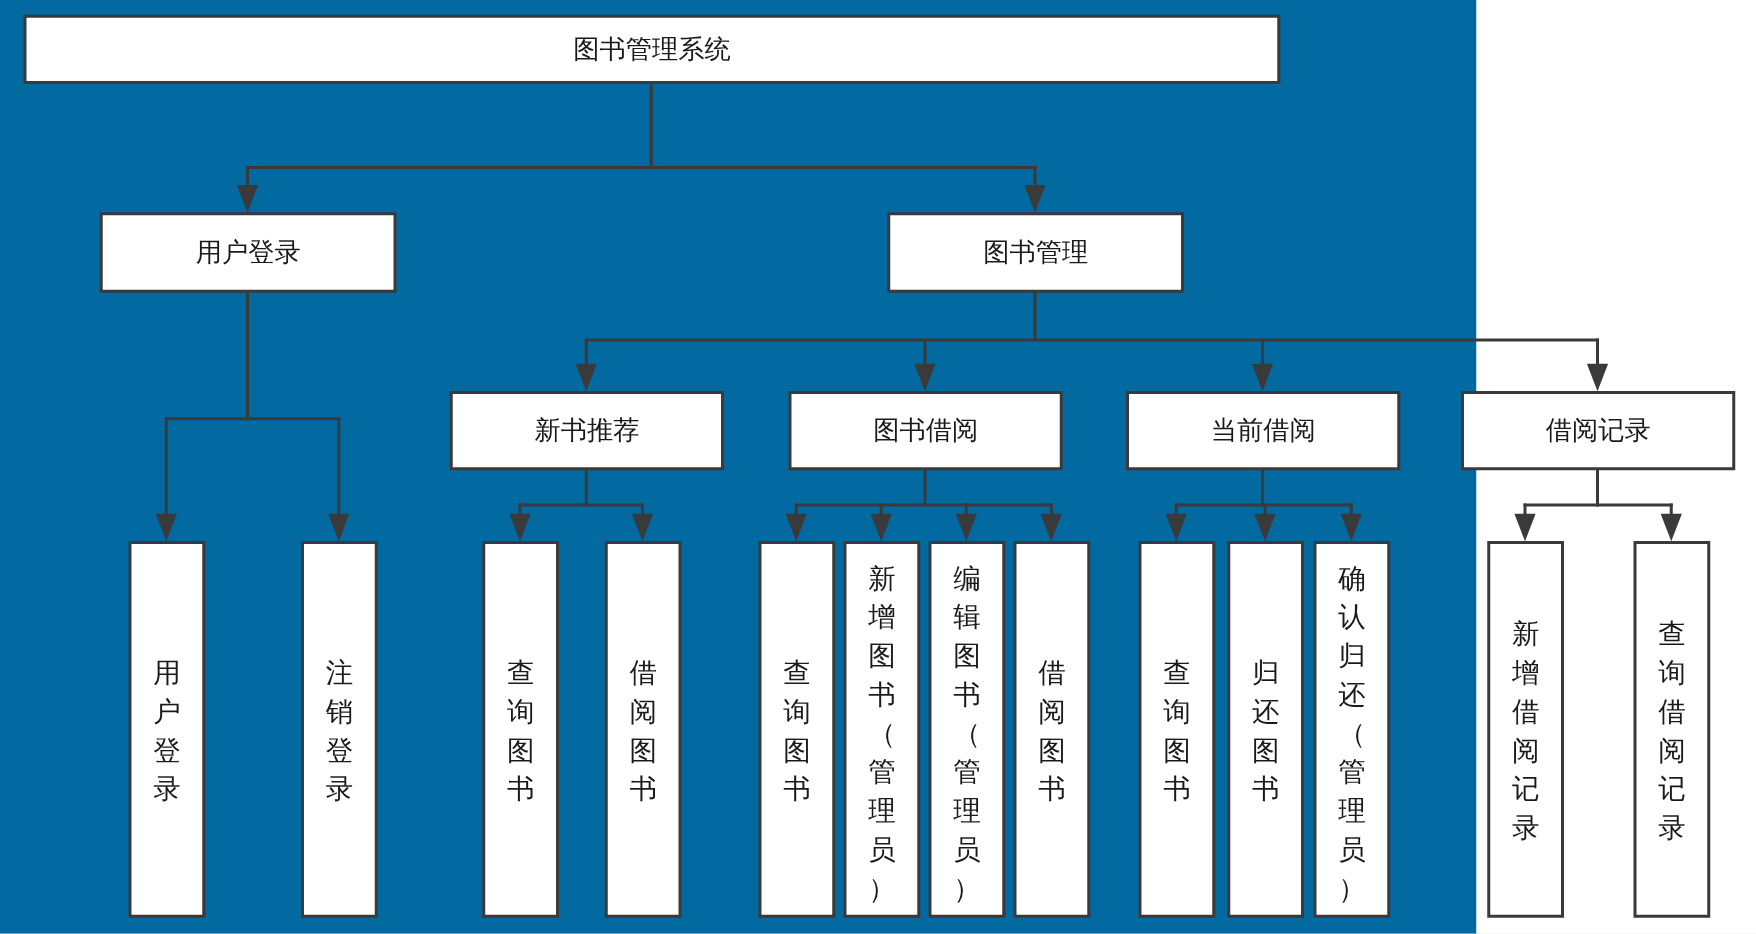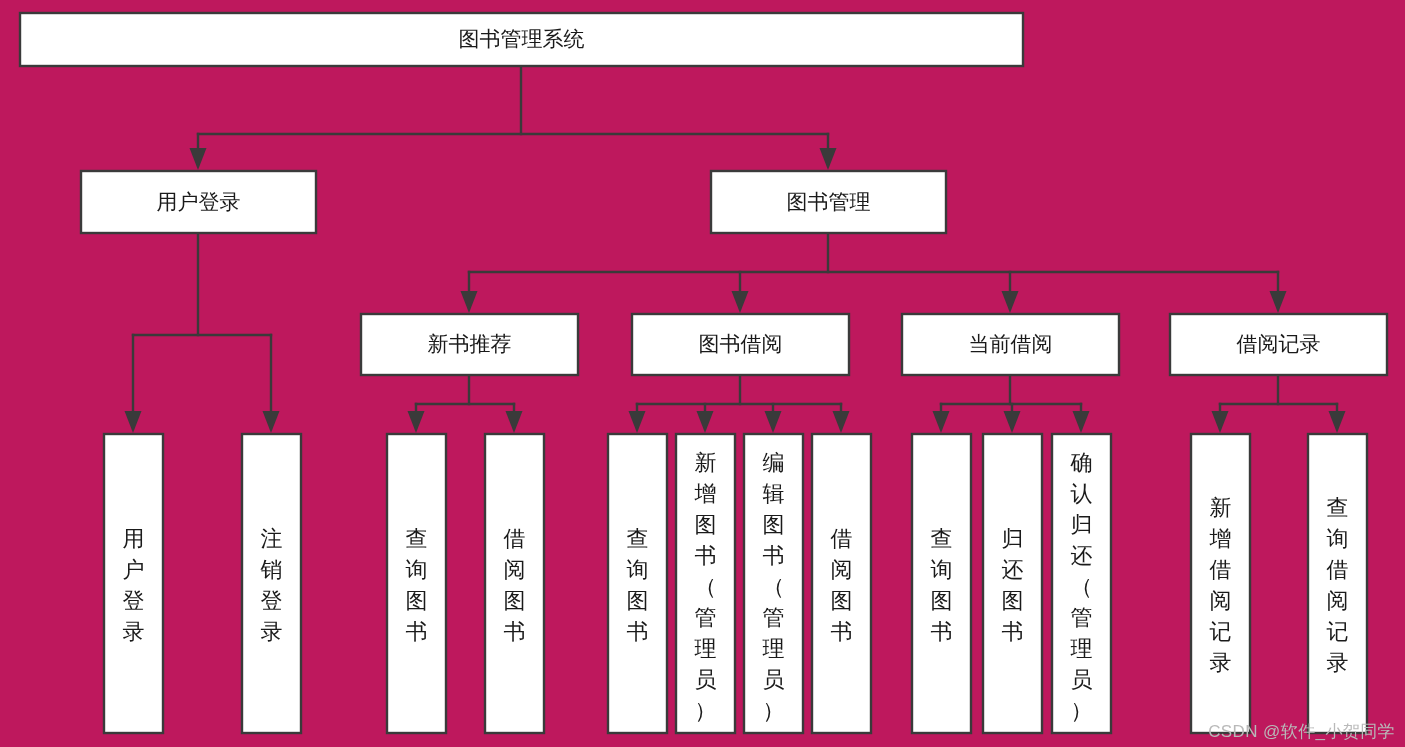--- a/index.html
+++ b/index.html
@@ -9,23 +9,23 @@
     background: #ffffff;
   }
   body {
     width: 1405px;
     height: 747px;
     font-family: "Liberation Sans", "DejaVu Sans", sans-serif;
     overflow: hidden;
   }
   #diagram-root {
     position: relative;
-    width: 1405px;
+    width: 1181px;
     height: 747px;
-    background: #be185d;
+    background: #0369a1;
   }
   svg.diagram-canvas {
     position: absolute;
     left: 0;
     top: 0;
     width: 1405px;
     height: 747px;
     display: block;
   }
   .node-box {
@@ -217,14 +217,13 @@
         <g>
           <rect class="node-box" x="1191" y="434" width="59" height="299"></rect>
           <text class="node-label-vertical" x="1220.5" y="514.68"><tspan x="1220.5" dy="0">新</tspan><tspan x="1220.5" dy="31">增</tspan><tspan x="1220.5" dy="31">借</tspan><tspan x="1220.5" dy="31">阅</tspan><tspan x="1220.5" dy="31">记</tspan><tspan x="1220.5" dy="31">录</tspan></text>
         </g>
         <g>
           <rect class="node-box" x="1308" y="434" width="59" height="299"></rect>
           <text class="node-label-vertical" x="1337.5" y="514.68"><tspan x="1337.5" dy="0">查</tspan><tspan x="1337.5" dy="31">询</tspan><tspan x="1337.5" dy="31">借</tspan><tspan x="1337.5" dy="31">阅</tspan><tspan x="1337.5" dy="31">记</tspan><tspan x="1337.5" dy="31">录</tspan></text>
         </g>
       </g>
   </svg>
-  <div class="watermark">CSDN @软件_小贺同学</div>
 </div>
 
 </body></html>

